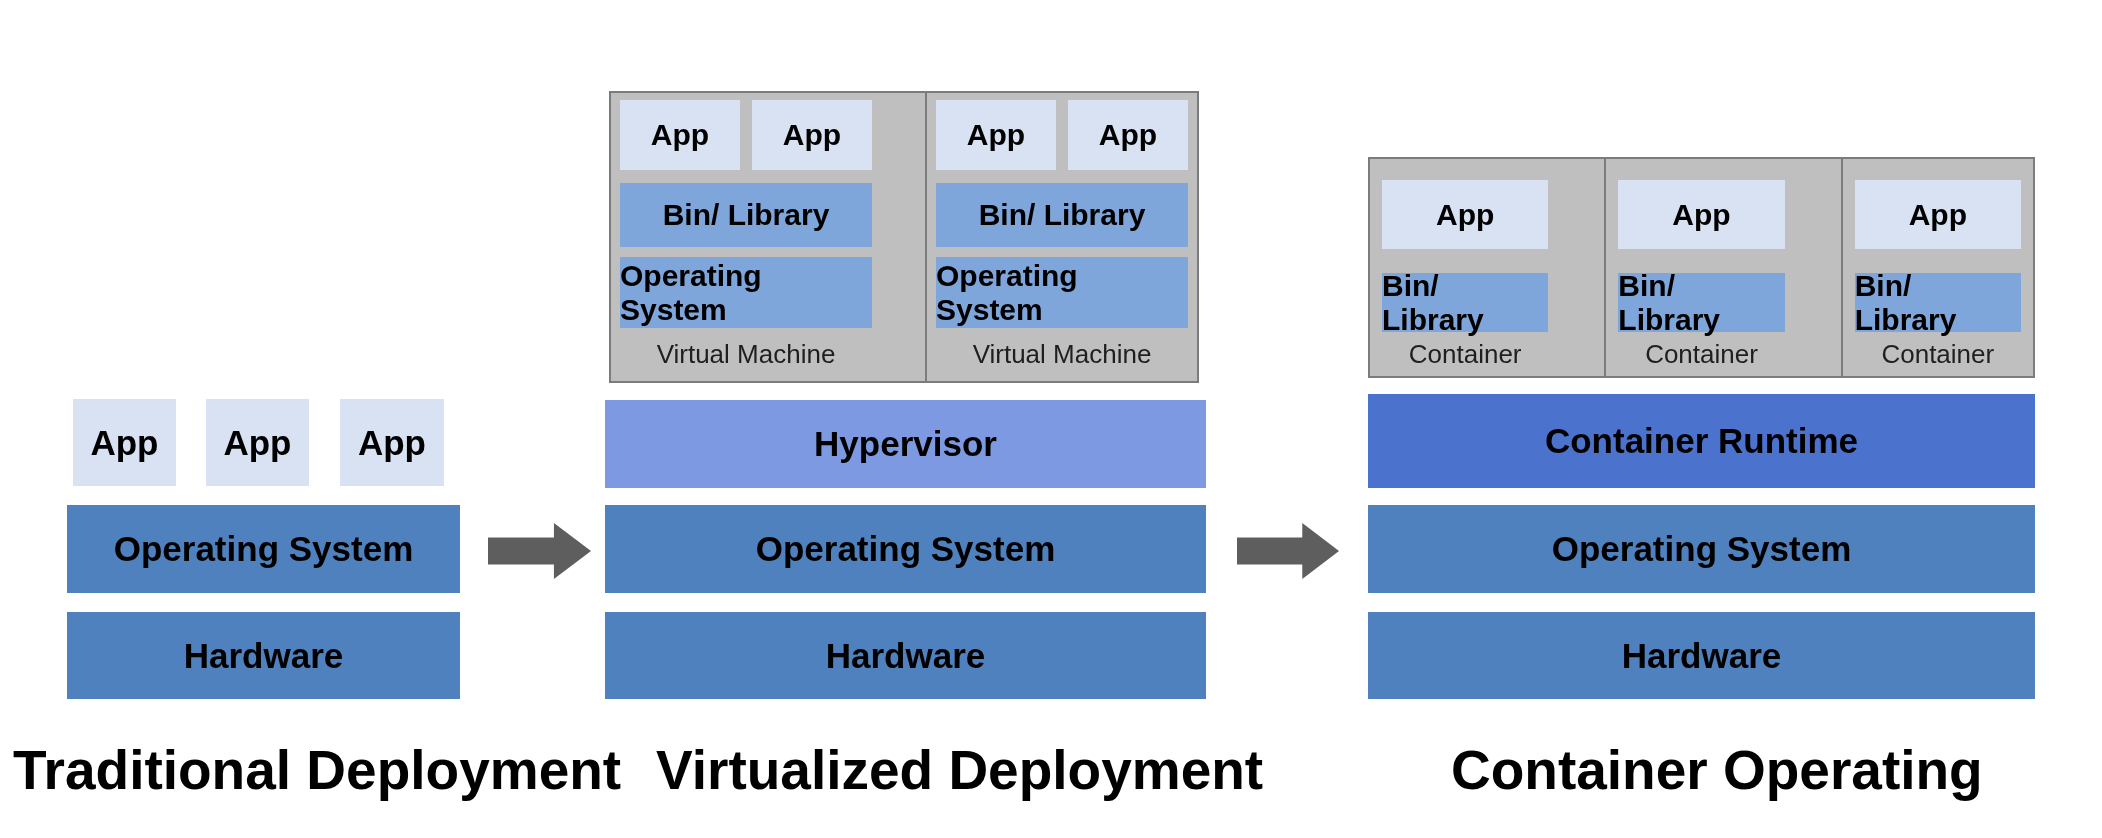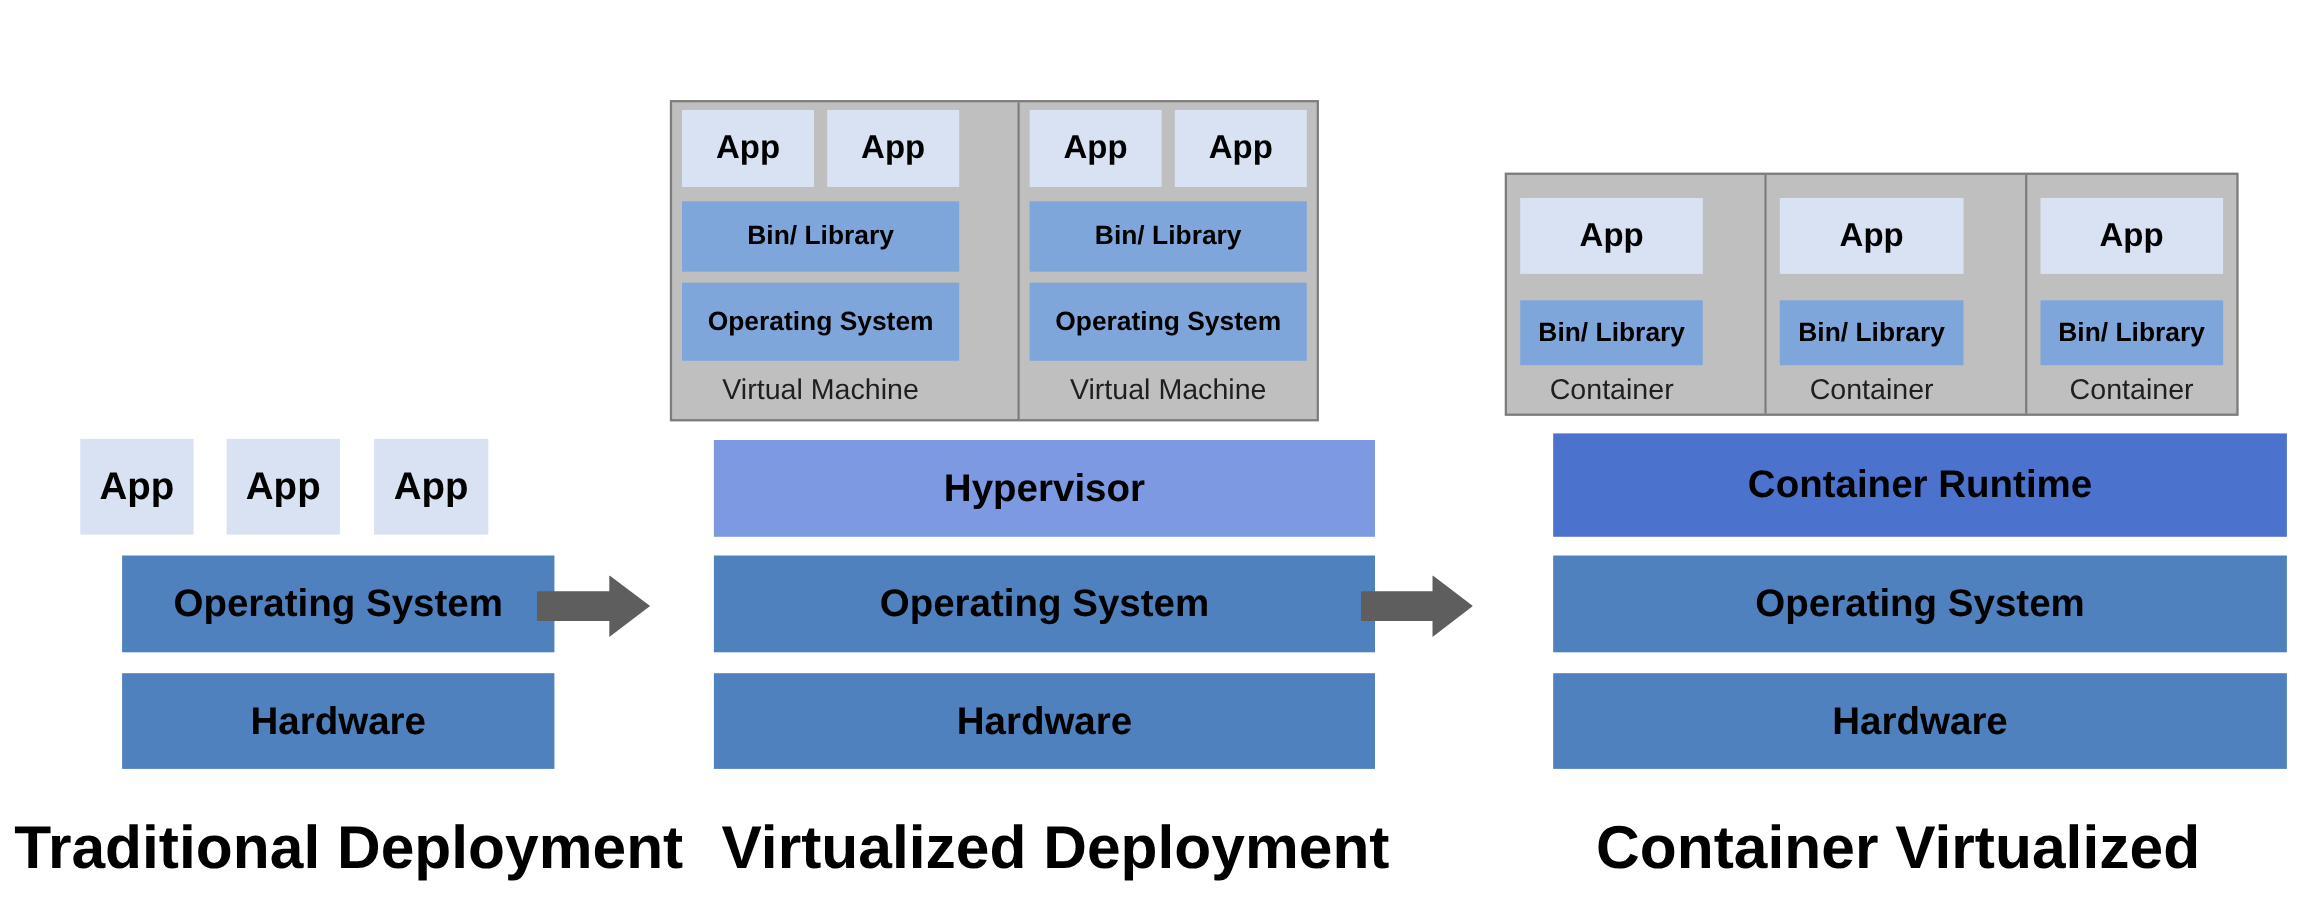--- a/index.html
+++ b/index.html
@@ -7,21 +7,20 @@
     position:relative;width:2102px;height:838px;background:#ffffff;overflow:hidden;
     font-family:"Liberation Sans",sans-serif;
   }
   
   .abs{position:absolute;box-sizing:border-box;gap:44px;}
   
   .bar{
     display:flex;align-items:center;justify-content:center;
     font-weight:700;font-size:35px;color:var(--label_text);
     letter-spacing:0px;
-    margin-left:44px;
   }
   .bar.main{background:var(--main_bar);}
   .bar.hypervisor{background:var(--hypervisor_bar);}
   .bar.runtime{background:var(--runtime_bar);}
   
   .app-box{
     background:var(--app_fill);
     display:flex;align-items:center;justify-content:center;
     font-weight:700;font-size:35px;color:var(--label_text);
   }
@@ -40,21 +39,21 @@
   .vm-apps{display:flex;justify-content:space-between;}
   .vm-apps .cell-app{width:120px;height:70px;}
   .cell-app{
     background:var(--app_fill);
     display:flex;align-items:center;justify-content:center;
     font-weight:700;font-size:30px;color:var(--label_text);
   }
   .cell-bar{
     display:flex;align-items:center;justify-content:center;
     background:var(--inner_bar);
-    font-weight:700;font-size:24px;color:var(--label_text);
+    font-weight:700;font-size:30px;color:var(--label_text);
   }
   .vm-cell .cell-bar.bin{height:64px;margin-top:13px;}
   .vm-cell .cell-bar.vos{height:71px;margin-top:10px;}
   .cell-caption{
     flex:1 1 auto;display:flex;align-items:center;justify-content:center;
     font-size:26px;font-weight:400;color:var(--caption_text);
   }
   
   .ct-cell{padding:21px 12px 0 12px;}
   .ct-cell .cell-app{height:69px;}
@@ -142,16 +141,16 @@
         <div class="cell-app">App</div>
         <div class="cell-bar bin">Bin/ Library</div>
         <div class="cell-caption">Container</div>
       </div>
     </div>
 
     <div class="abs bar runtime" style="left:1368px;top:394px;width:667px;height:94px">Container Runtime</div>
     <div class="abs bar main" style="left:1368px;top:505px;width:667px;height:88px">Operating System</div>
     <div class="abs bar main" style="left:1368px;top:612px;width:667px;height:87px">Hardware</div>
 
-    <div class="abs title" style="left:1451px;top:742px;width:500px">Container Virtualized</div>
+    <div class="abs title" style="left:1451px;top:742px;width:500px">Container Operating</div>
   </div>
 
 </div>
 
 </body></html>

